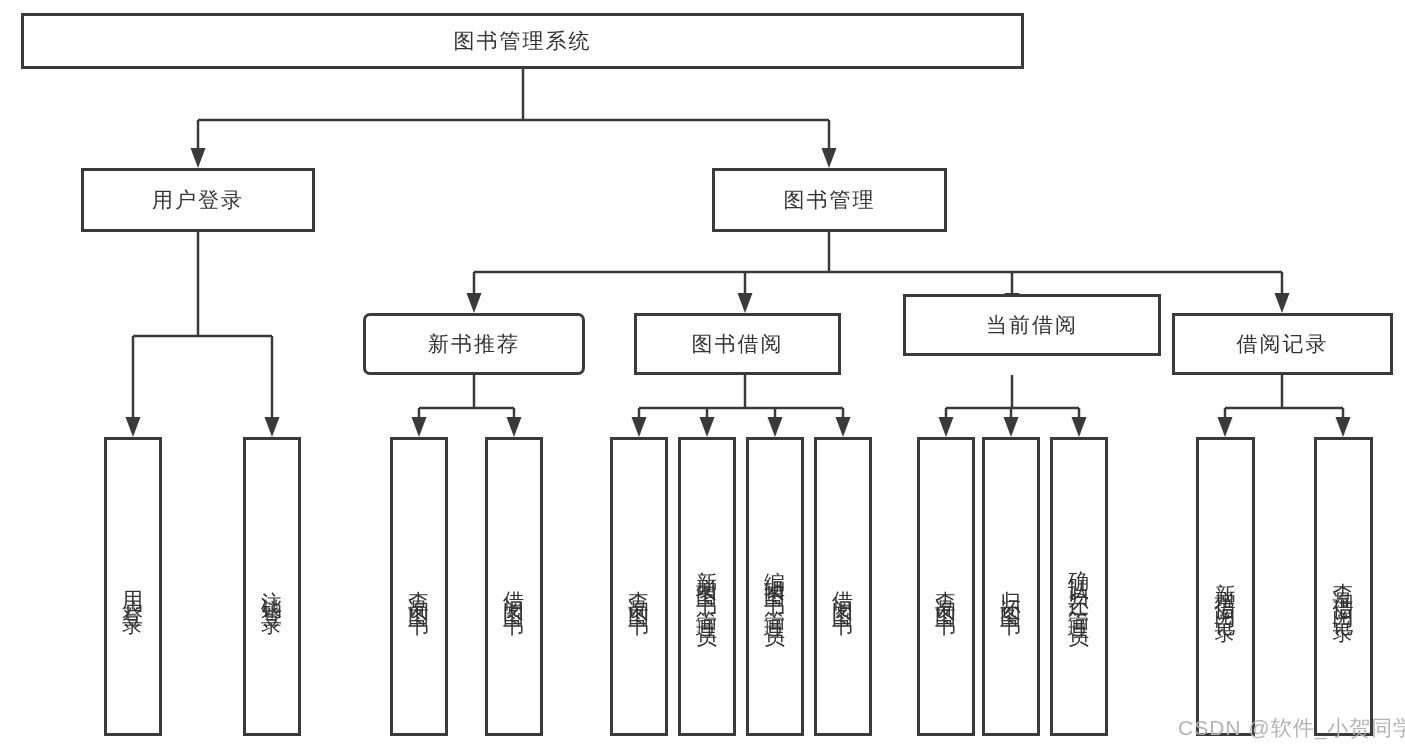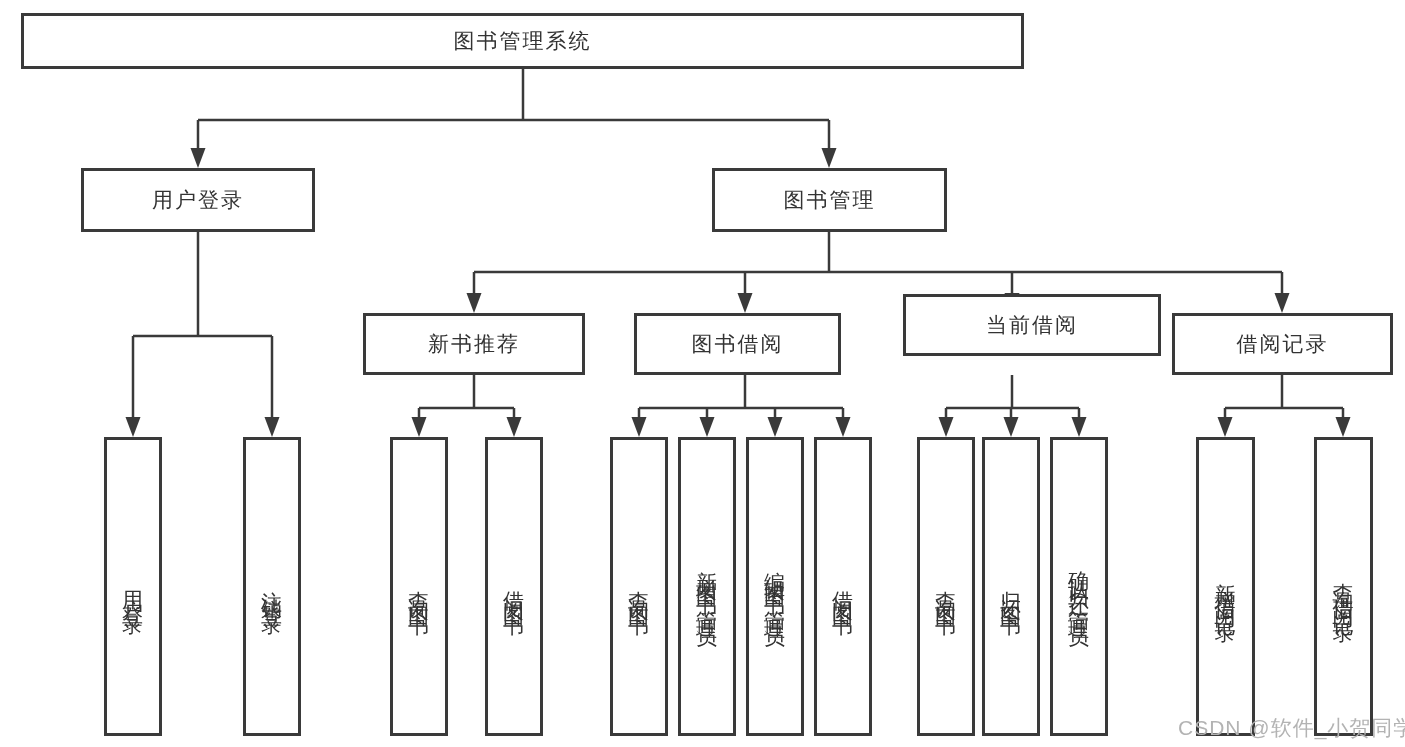--- a/index.html
+++ b/index.html
@@ -112,21 +112,21 @@
       <polygon points="1217.5,417 1232.5,417 1225,437"></polygon>
       <polygon points="1335.5,417 1350.5,417 1343,437"></polygon>
     </g>
   </svg>
 
   <div class="box" style="left:21px;top:13px;width:1003px;height:56px;">图书管理系统</div>
 
   <div class="box" style="left:81px;top:168px;width:234px;height:64px;">用户登录</div>
   <div class="box" style="left:712px;top:168px;width:235px;height:64px;">图书管理</div>
 
-  <div class="box" style="left:363px;top:313px;width:222px;height:62px;">新书推荐</div>
+  <div class="box" style="left:363px;top:313px;width:222px;height:62px;border-radius:7px;">新书推荐</div>
   <div class="box" style="left:634px;top:313px;width:207px;height:62px;">图书借阅</div>
   <div class="box" style="left:903px;top:294px;width:258px;height:62px;">当前借阅</div>
   <div class="box" style="left:1172px;top:313px;width:221px;height:62px;">借阅记录</div>
 
   <div class="box vbox" style="left:104px;top:437px;width:58px;height:299px;">用户登录</div>
   <div class="box vbox" style="left:243px;top:437px;width:58px;height:299px;">注销登录</div>
 
   <div class="box vbox" style="left:390px;top:437px;width:58px;height:299px;">查询图书</div>
   <div class="box vbox" style="left:485px;top:437px;width:58px;height:299px;">借阅图书</div>
 

